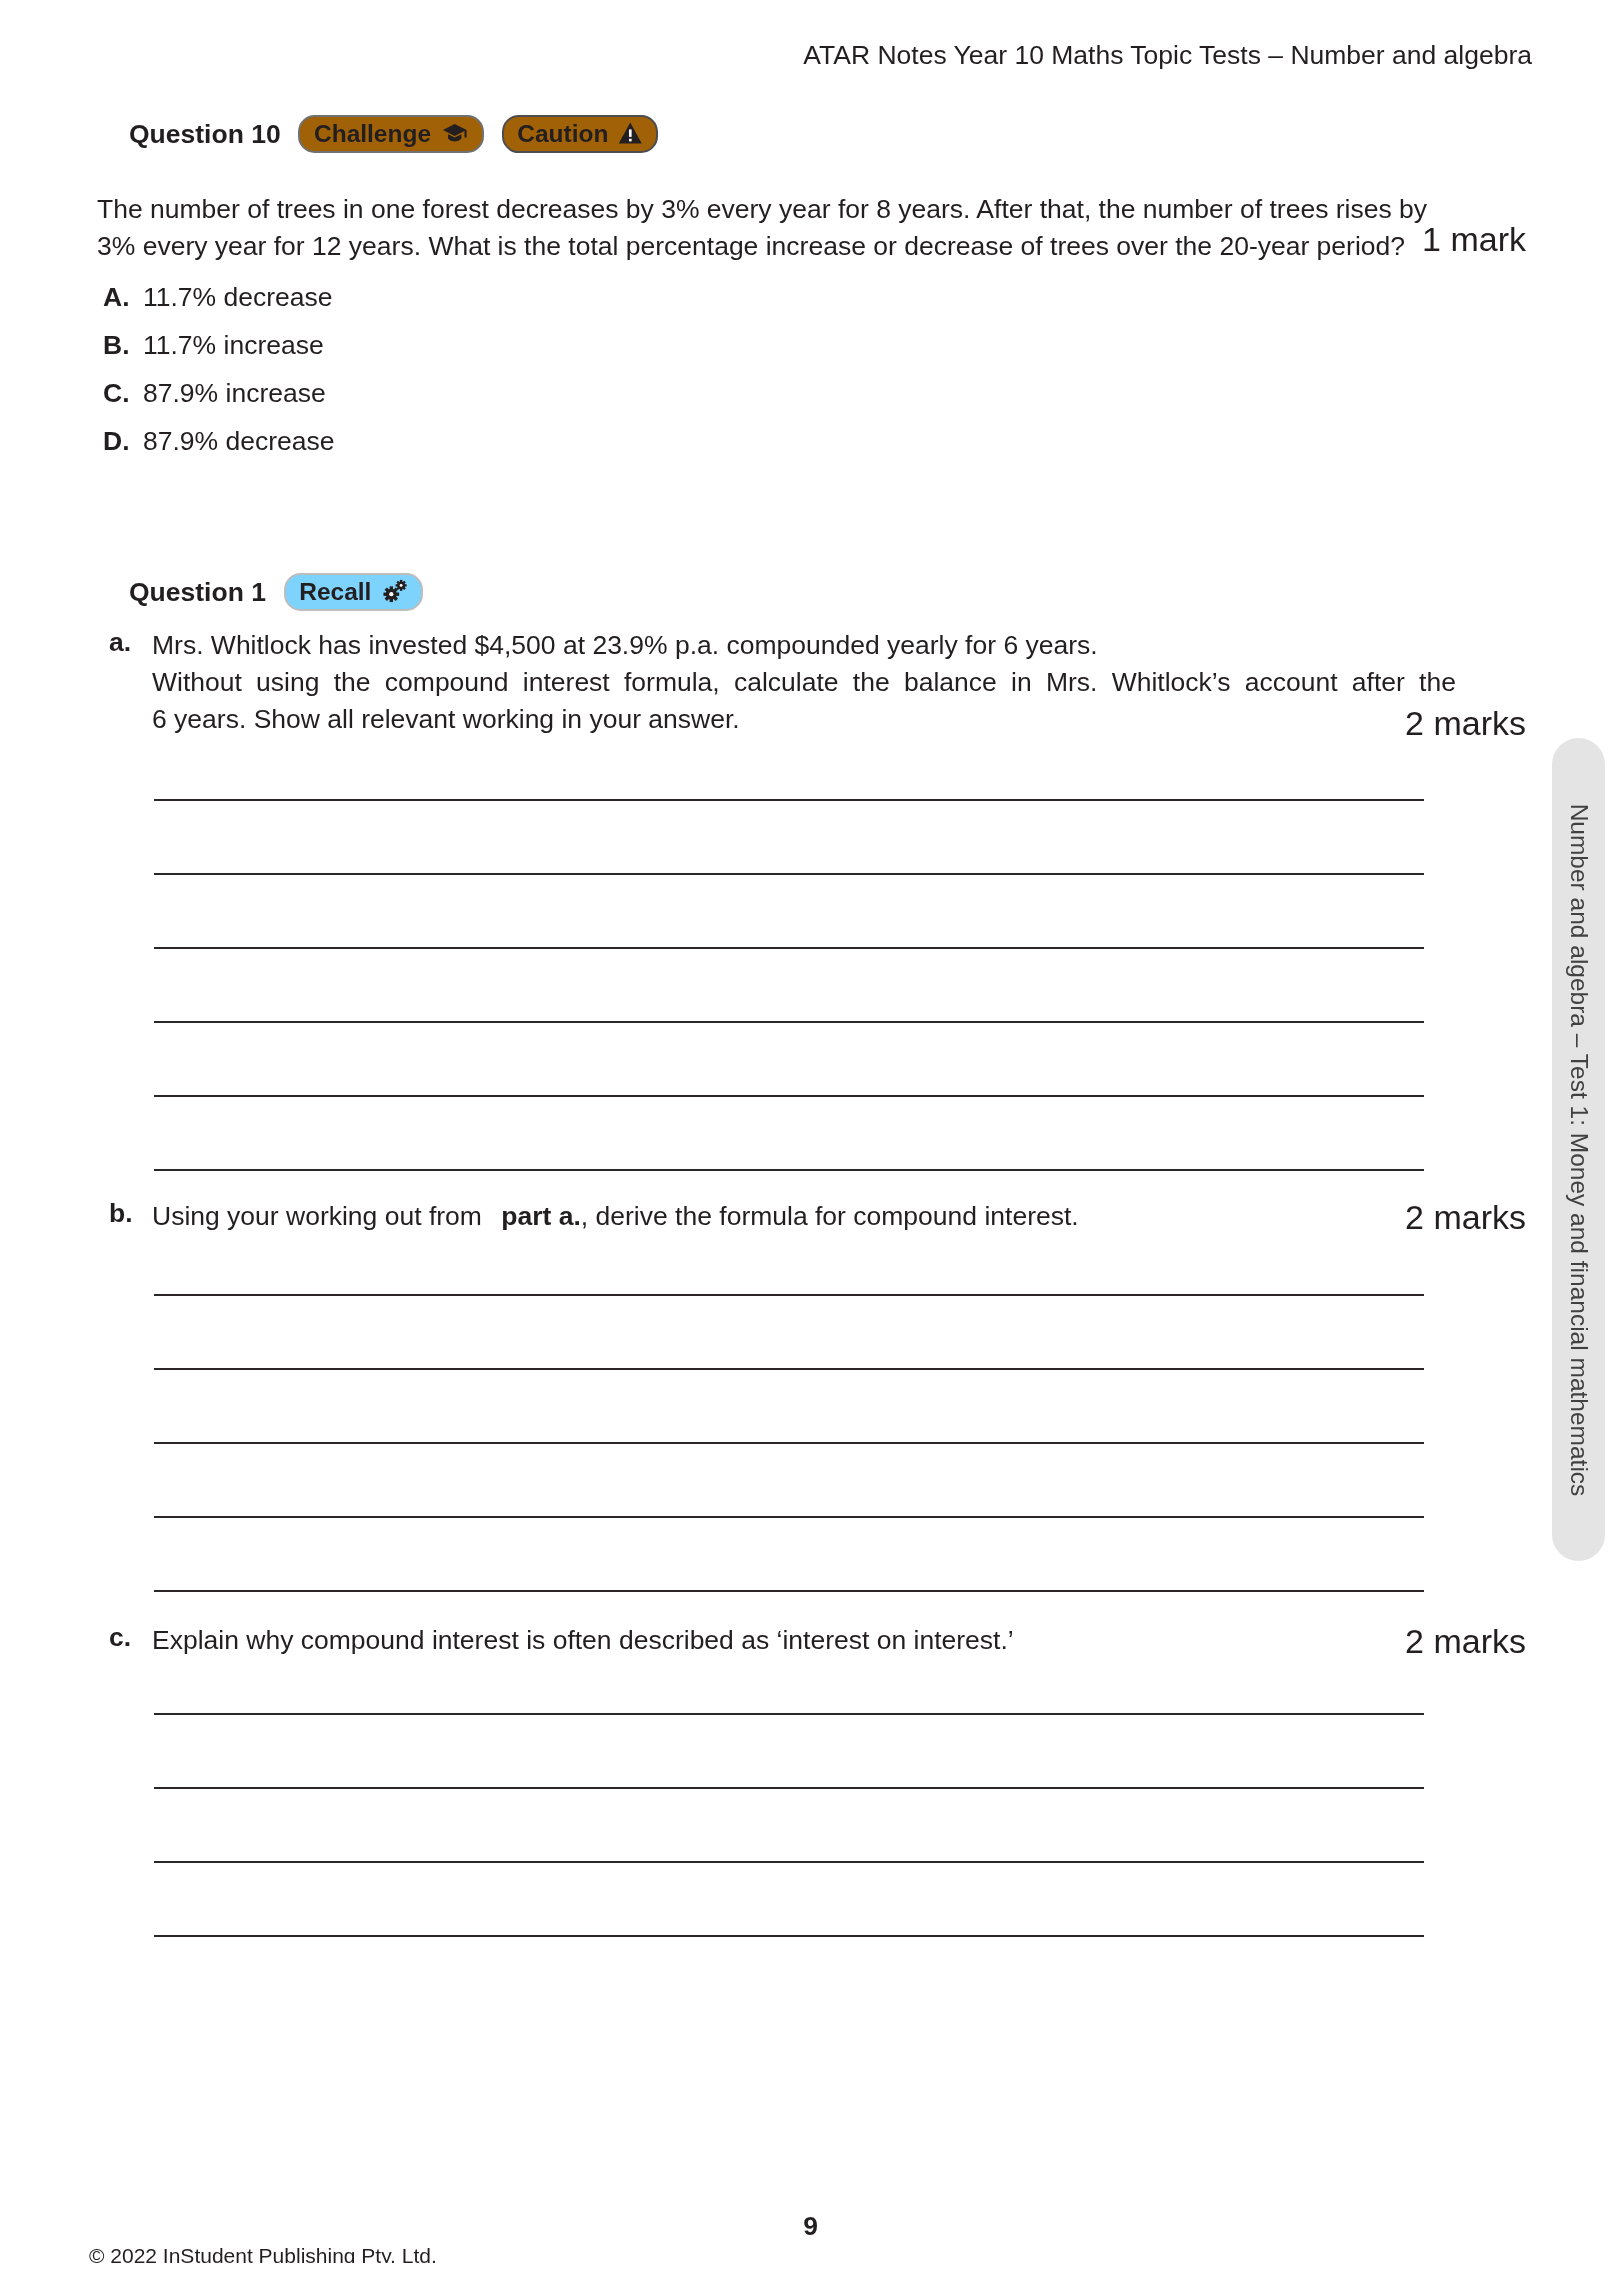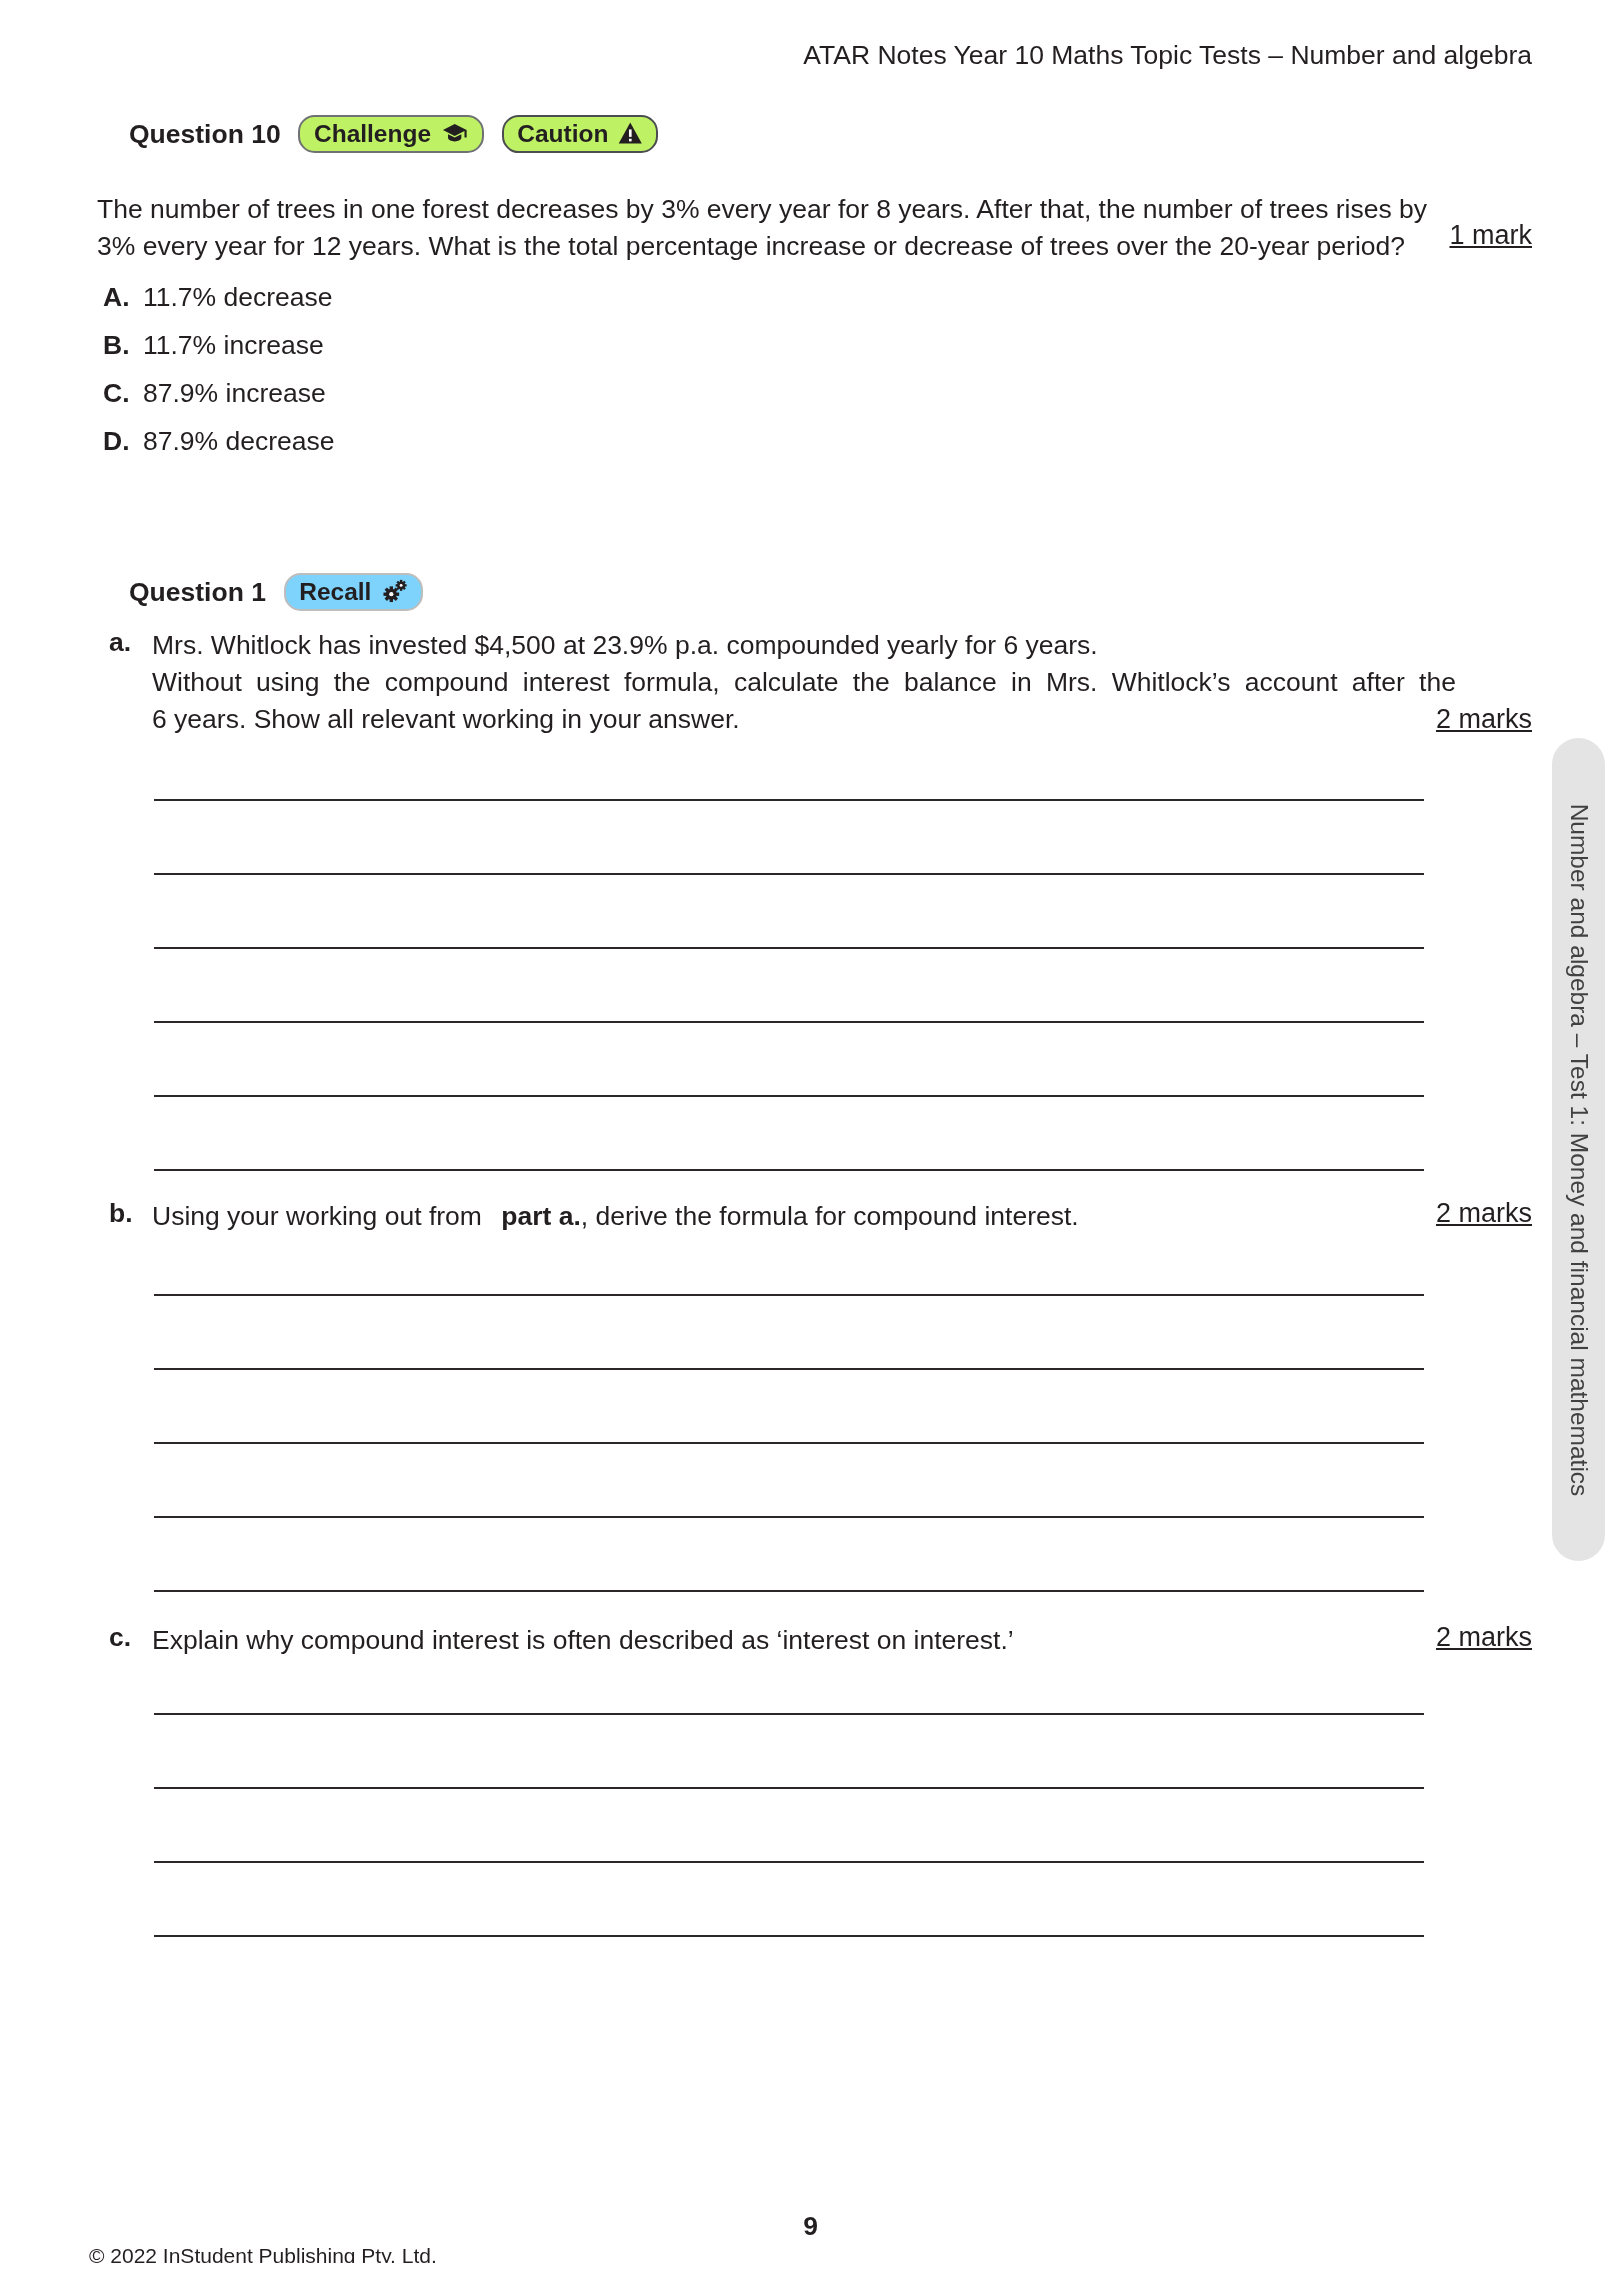--- a/index.html
+++ b/index.html
@@ -12,33 +12,33 @@
   .header {
     position:absolute; top:40px; left:89px; width:1443px;
     text-align:right; font-size:26.5px; line-height:31px;
   }
 
   .q-row { position:absolute; display:flex; align-items:center; gap:17.6px; }
   .q-label { font-weight:bold; font-size:26.5px;margin-left:32px; }
 
   .badge {
     display:inline-flex; align-items:center; gap:9.8px;
-    background:#bef264; border-radius:16.7px; padding:2.9px 13.7px 3.9px 13.7px;
+    background:#a16207; border-radius:16.7px; padding:2.9px 13.7px 3.9px 13.7px;
     font-weight:bold; font-size:24.5px; line-height:27.4px; color:#231f20;
   }
   .badge-dark   { border:2.9px solid #4c4d50; }
   .badge-mid    { border:2.9px solid #707174; }
   .badge-light  { border:2px solid #bdbdbd; background:#7dd3fc; }
   .badge svg { display:block; }
 
   .q-text { position:absolute; font-size:26.5px; line-height:37px;margin-top:9px; }
   .q-text .qline { white-space:nowrap; }
   .stretch { word-spacing:6.9px; }
 
-  .marks { position:absolute; right:89px; font-size:27px; white-space:nowrap;text-decoration:underline; }
+  .marks { position:absolute; right:95px; font-size:34px; white-space:nowrap; }
 
   .options { position:absolute; left:103px; top:282px; }
   .opt-row { display:flex; height:48px; align-items:flex-start; font-size:26.5px; }
   .opt-letter { font-weight:bold; width:40px; flex:0 0 40px; }
 
   .section-title {
     position:absolute; left:97px; top:503px;
     font-size:36px; font-weight:bold; white-space:nowrap;
   }
 

